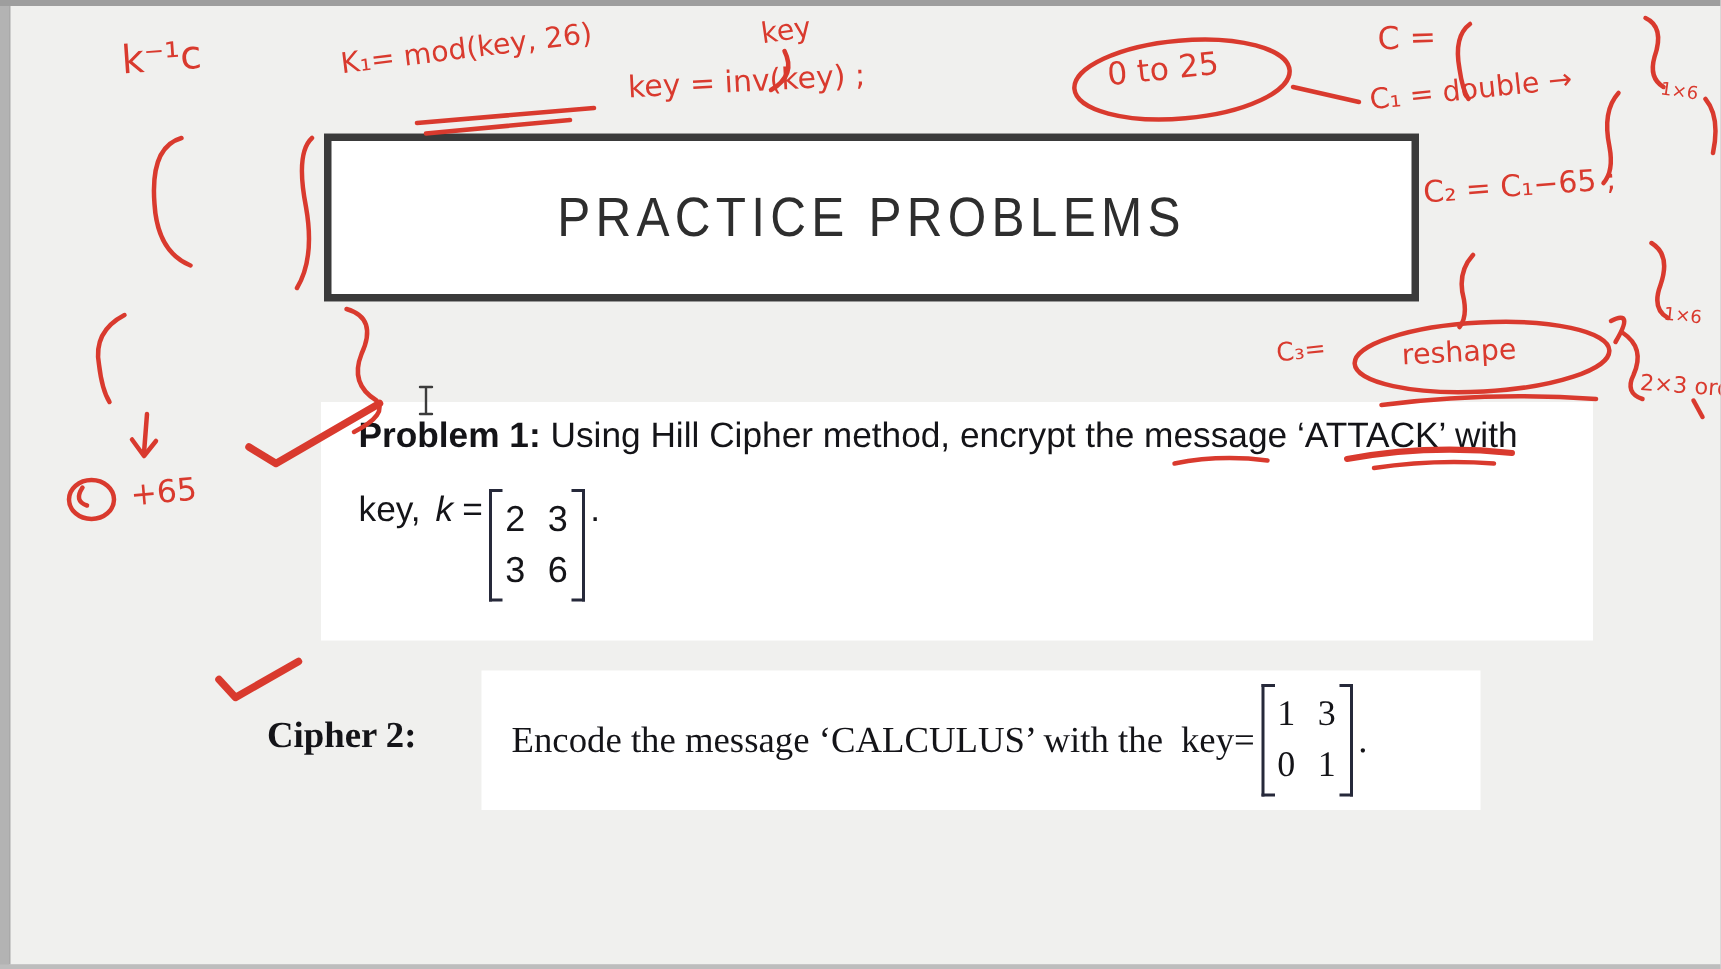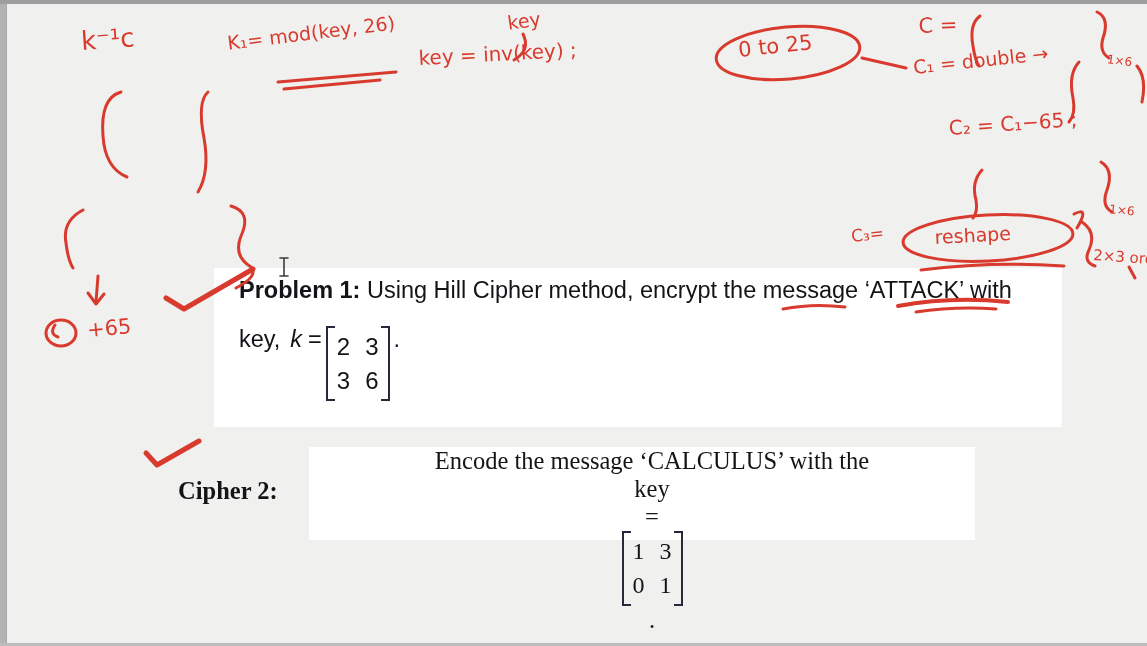--- a/index.html
+++ b/index.html
@@ -71,20 +71,23 @@
   svg.overlay .w4{stroke-width:4;}
   svg.overlay .cur{stroke:#3c3c3c;stroke-width:1.6;}
   .edge-top{position:absolute;left:0;top:0;width:100%;height:4px;background:#9e9e9e;}
   .edge-bottom{position:absolute;left:0;bottom:0;width:100%;height:3px;background:#bdbdbd;}
 </style>
 </head>
 <body>
 
 <div class="slide">
 
+  <div class="title-box" style="left:209px;top:85px;">
+    <span class="title-text">PRACTICE PROBLEMS</span>
+  </div>
 
   <div class="p1-box" style="left:207px;top:264px;">
     <div class="p1-line1">
       <span class="bold">Problem 1:</span>
       <span> </span>
       <span>Using Hill Cipher method, encrypt the message ‘ATTACK’ with</span>
     </div>
     <div class="p1-line2">
       <span>key,</span>
       <span style="width:10px"></span>
@@ -99,21 +102,21 @@
         <span class="row">
           <span>3</span>
           <span>6</span>
         </span>
       </span>
       <span>.</span>
     </div>
   </div>
 
   <div class="p2-label" style="left:171px;top:473px;">Cipher 2:</div>
-  <div class="p2-box" style="left:302px;top:443px;flex-direction:column;">
+  <div class="p2-box" style="left:314px;top:443px;">
     <span>Encode the message ‘CALCULUS’ with the</span>
     <span style="width:12px"></span>
     <span>key</span>
     <span>=</span>
     <span class="mtx">
       <span class="row">
         <span>1</span>
         <span>3</span>
       </span>
       <span class="row">

